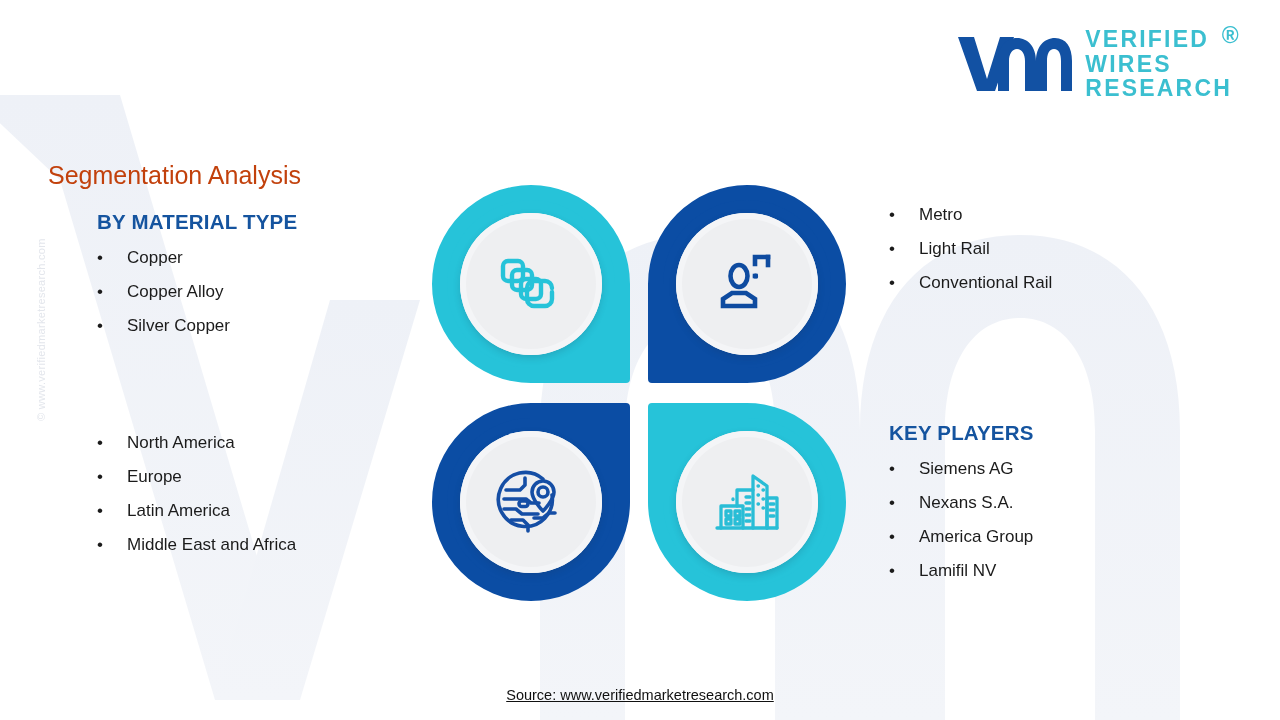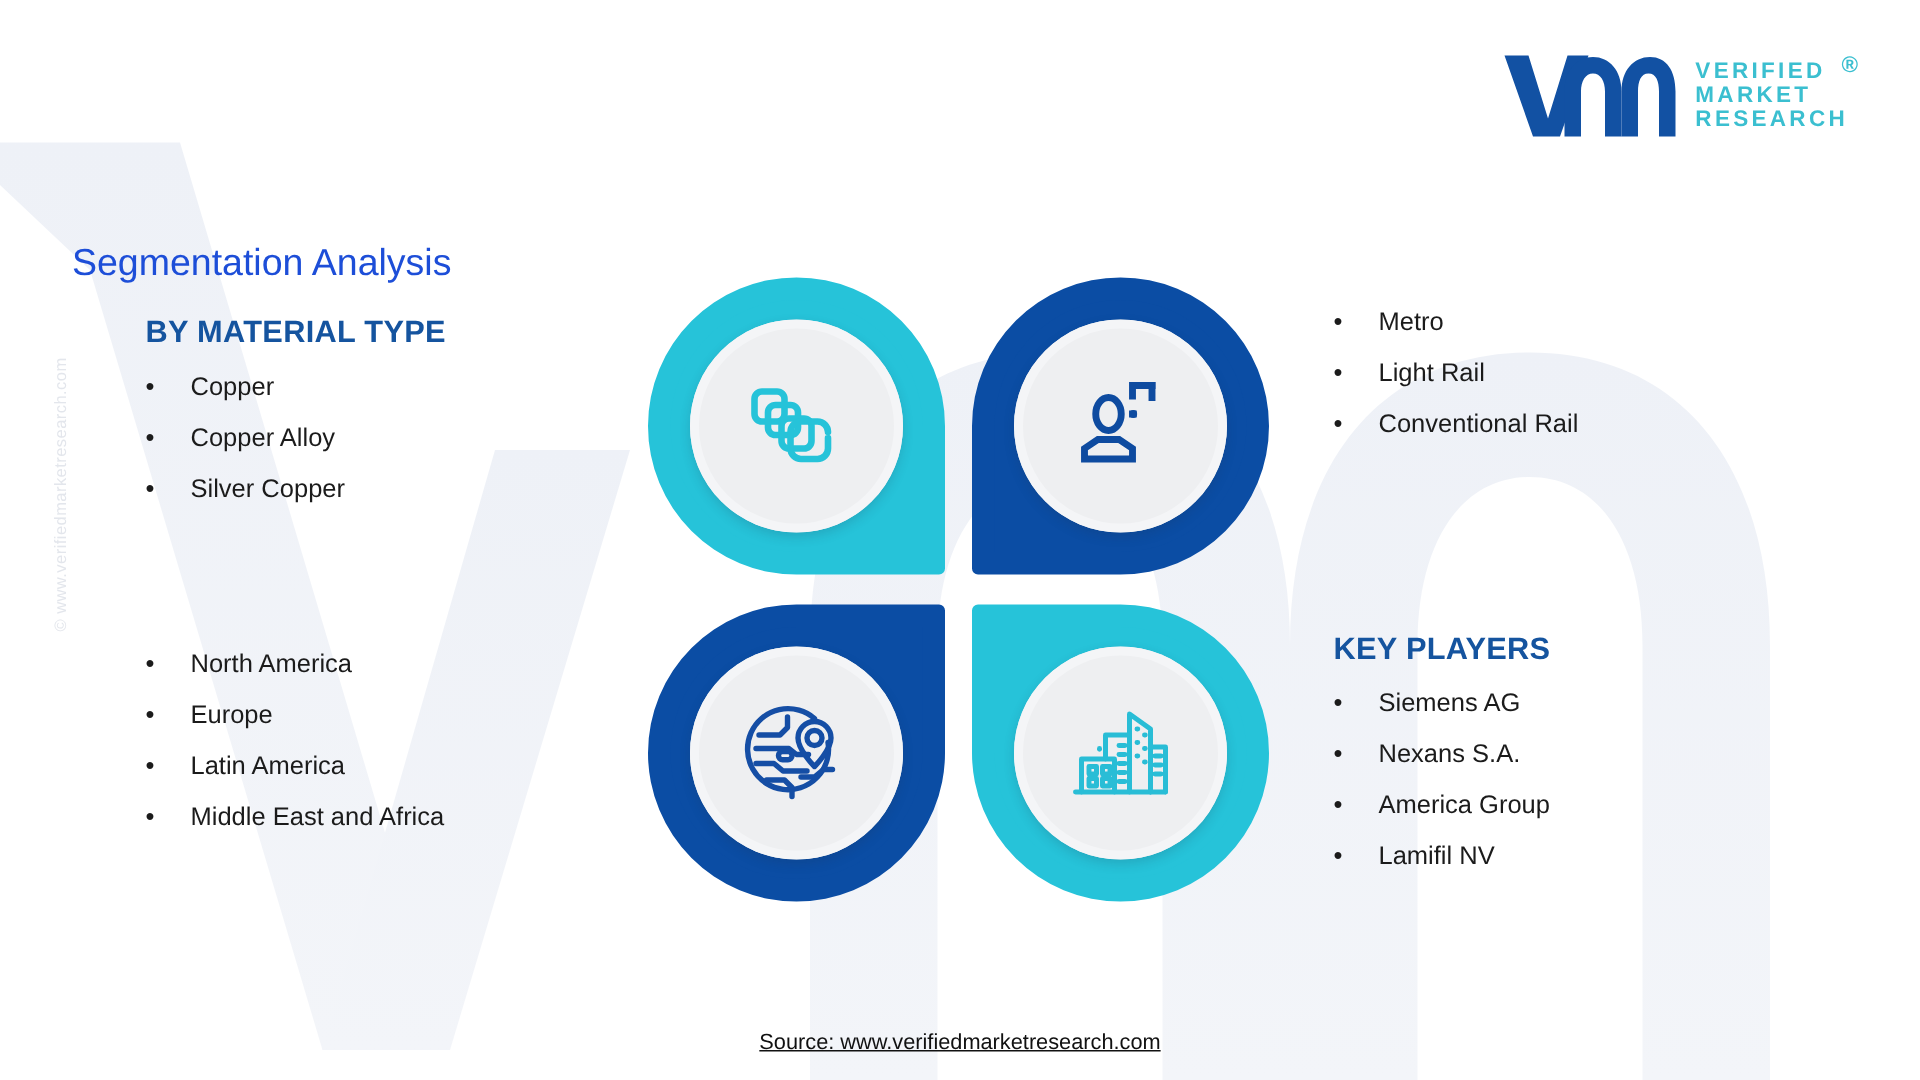--- a/index.html
+++ b/index.html
@@ -56,21 +56,21 @@
     color: #14479b;
     white-space: nowrap;
     z-index: 4;
   }
   .subtitle {
     position: absolute;
     left: 48px;
     top: 117px;
     font-size: 25px;
     font-weight: normal;
-    color: #1d4ed8;
+    color: #c2410c;
     white-space: nowrap;
     z-index: 4;
     margin-top: 44px;
   }
 
   
   .logo {
     position: absolute;
     right: 48px;
     top: 28px;
@@ -82,21 +82,21 @@
   }
   .logo-mark { display: block; }
   .logo-words {
     display: flex;
     flex-direction: column;
     justify-content: center;
     line-height: 1.06;
     position: relative;
   }
   .logo-words span {
-    font-size: 15px;
+    font-size: 23px;
     font-weight: bold;
     letter-spacing: 2.2px;
     color: #3bbfd0;
     white-space: nowrap;
   }
   .logo-reg {
     position: absolute;
     right: -9px;
     top: -4px;
     font-size: 9px;
@@ -236,21 +236,21 @@
   <h2 class="subtitle">Segmentation Analysis</h2>
 
   <div class="logo">
     <svg class="logo-mark" width="120" height="62" viewBox="0 0 120 62" xmlns="http://www.w3.org/2000/svg" aria-hidden="true">
       <path d="M4 4 L20 4 L33 46 L46 4 L60 4 L41 58 L23 58 Z" fill="#1251a3"></path>
       <path d="M44 58 L44 28 C44 14 52 5 63 5 C74 5 82 14 82 28 L82 58 L71 58 L71 28 C71 21 68 16 63 16 C58 16 55 21 55 28 L55 58 Z" fill="#1251a3"></path>
       <path d="M82 58 L82 28 C82 14 90 5 101 5 C112 5 118 14 118 28 L118 58 L107 58 L107 28 C107 21 105 16 100 16 C95 16 93 21 93 28 L93 58 Z" fill="#1251a3"></path>
     </svg>
     <div class="logo-words">
       <span>VERIFIED</span>
-      <span>MARKET</span>
+      <span>WIRES</span>
       <span>RESEARCH</span>
       <span class="logo-reg">®</span>
     </div>
   </div>
 
   <div class="seg" id="seg-material">
     <div class="seg-heading">BY MATERIAL TYPE</div>
     <ul class="seg-list">
       <li>
           <span class="bullet">•</span>

